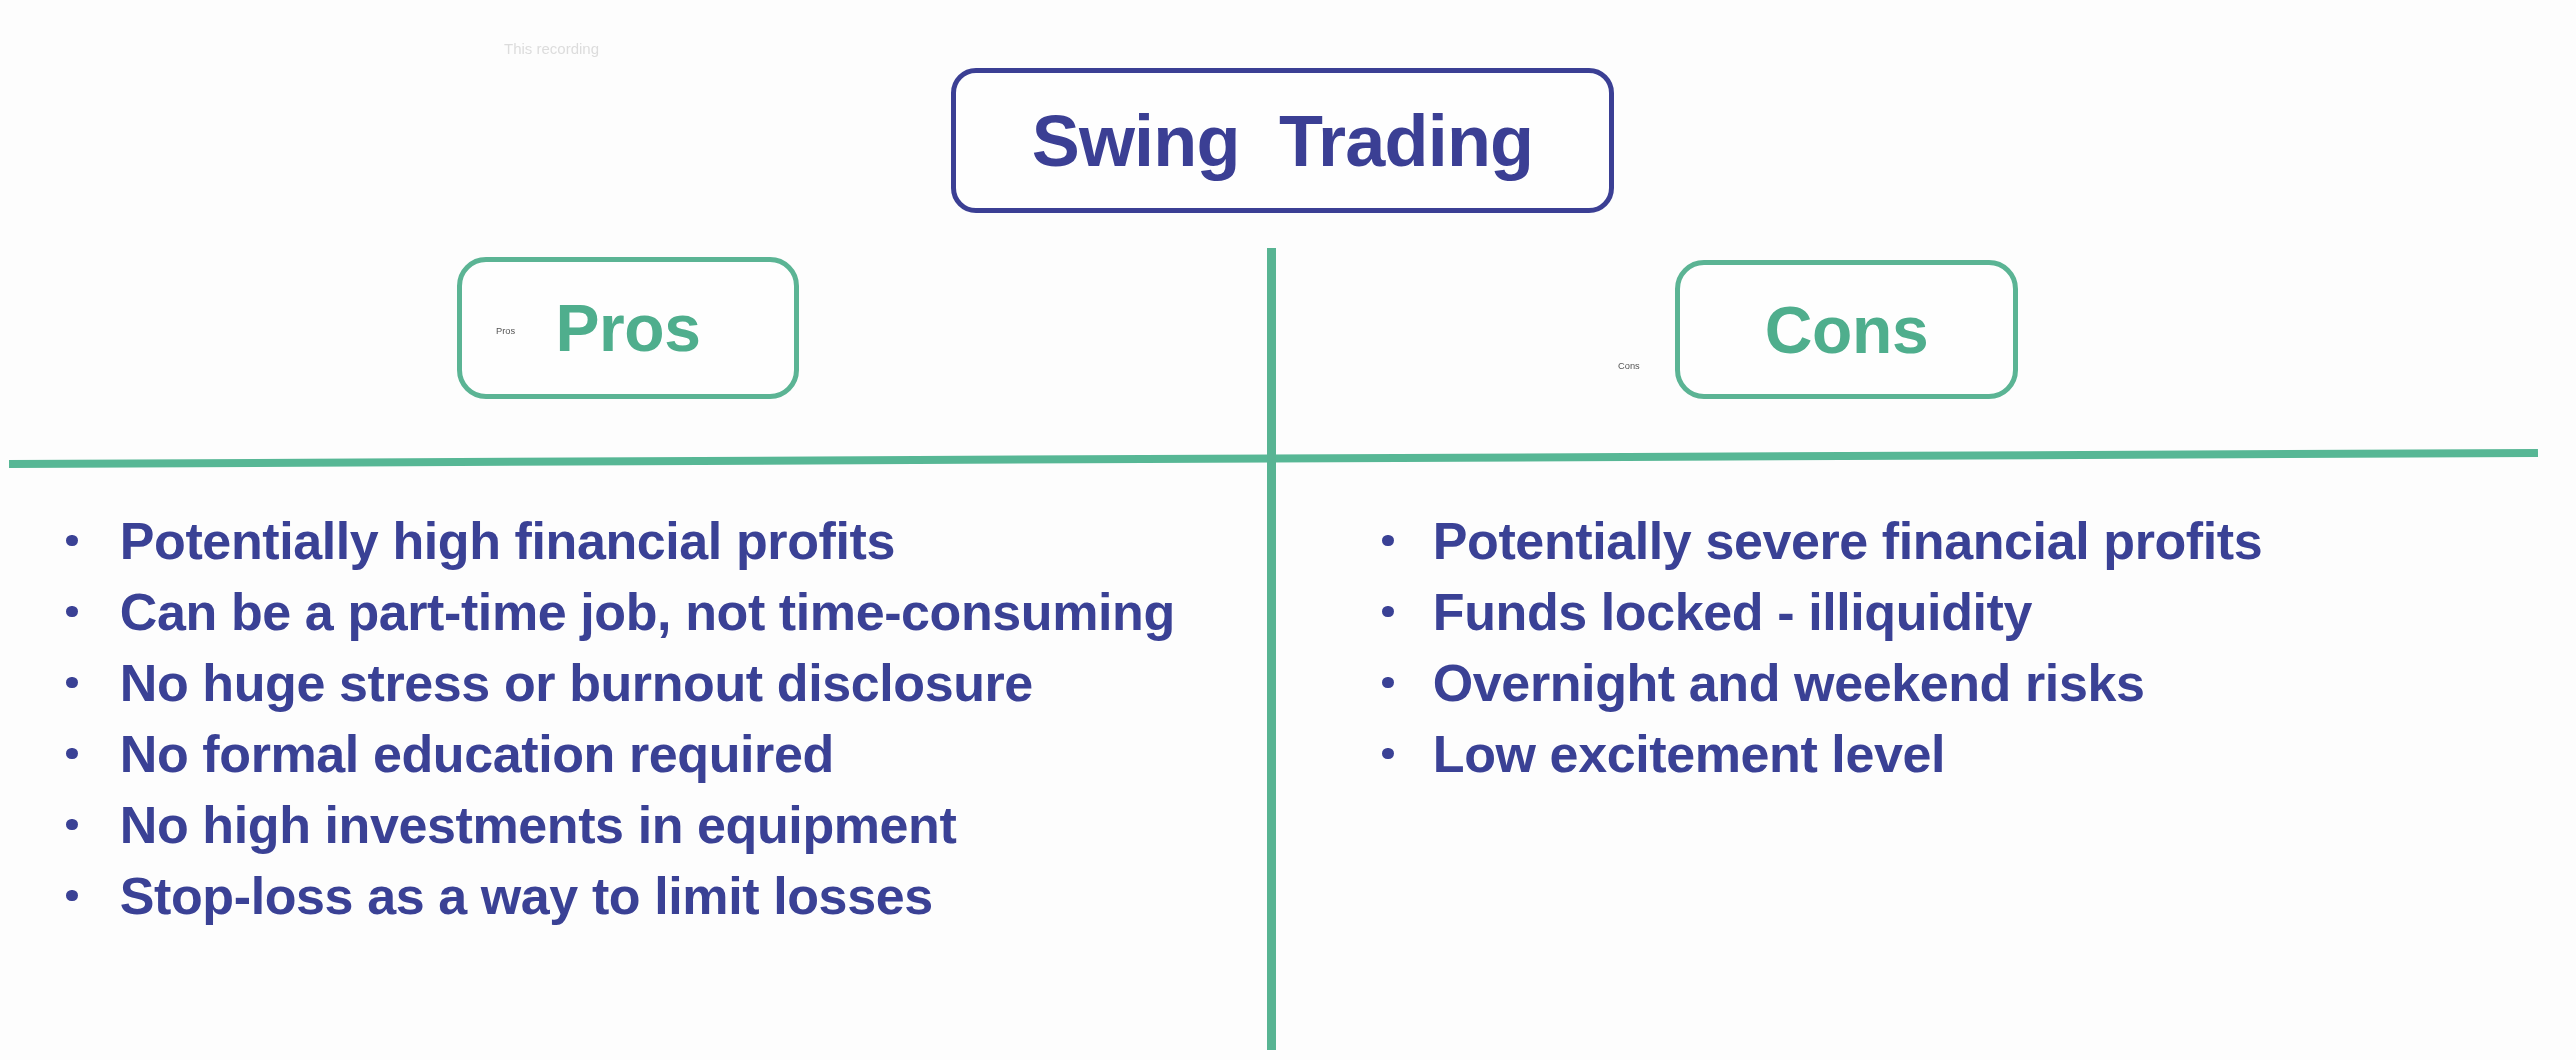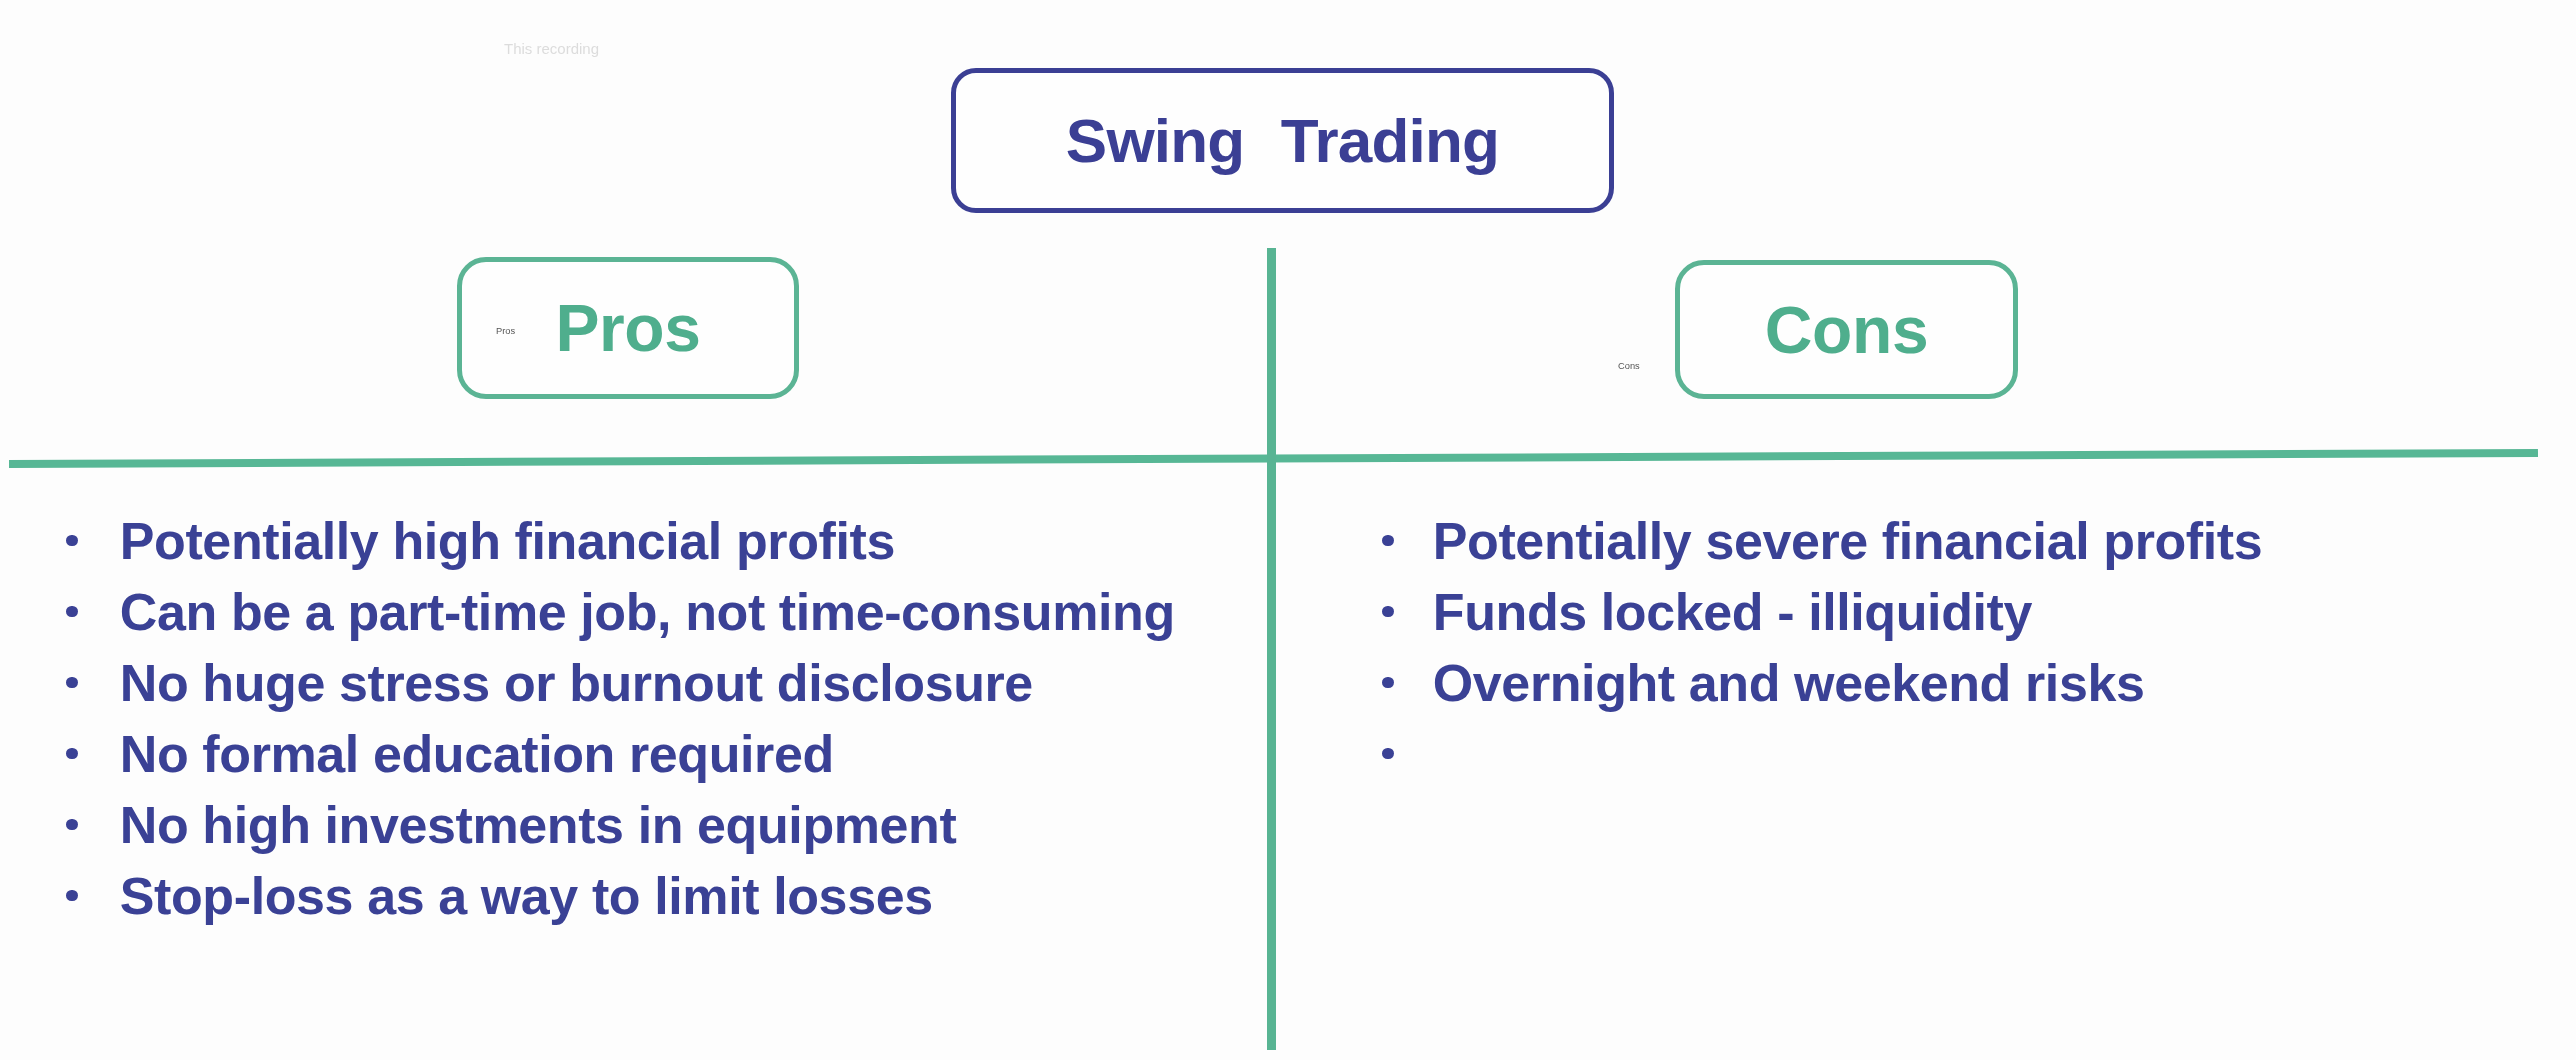--- a/index.html
+++ b/index.html
@@ -36,21 +36,21 @@
     height: 145px;
     border: 5.9px solid #3b3f94;
     border-radius: 25px;
     box-sizing: border-box;
     background: #fefefe;
     display: flex;
     align-items: center;
     justify-content: center;
   }
   .title-box .title-text {
-    font-size: 62px;
+    font-size: 72px;
     font-weight: 700;
     color: #3b3f94;
     letter-spacing: -0.8px;
     word-spacing: 20px;
     white-space: nowrap;
   }
 
   
   .head-box {
     position: absolute;
@@ -195,17 +195,18 @@
     <li class="bullet-item">
       <span class="dot"></span>
       <span class="bullet-text">Funds locked - illiquidity</span>
     </li>
     <li class="bullet-item">
       <span class="dot"></span>
       <span class="bullet-text">Overnight and weekend risks</span>
     </li>
     <li class="bullet-item">
       <span class="dot"></span>
+      <span class="bullet-text">Low excitement level</span>
     </li>
   </ul>
 
 </div>
 
 
 </body></html>

